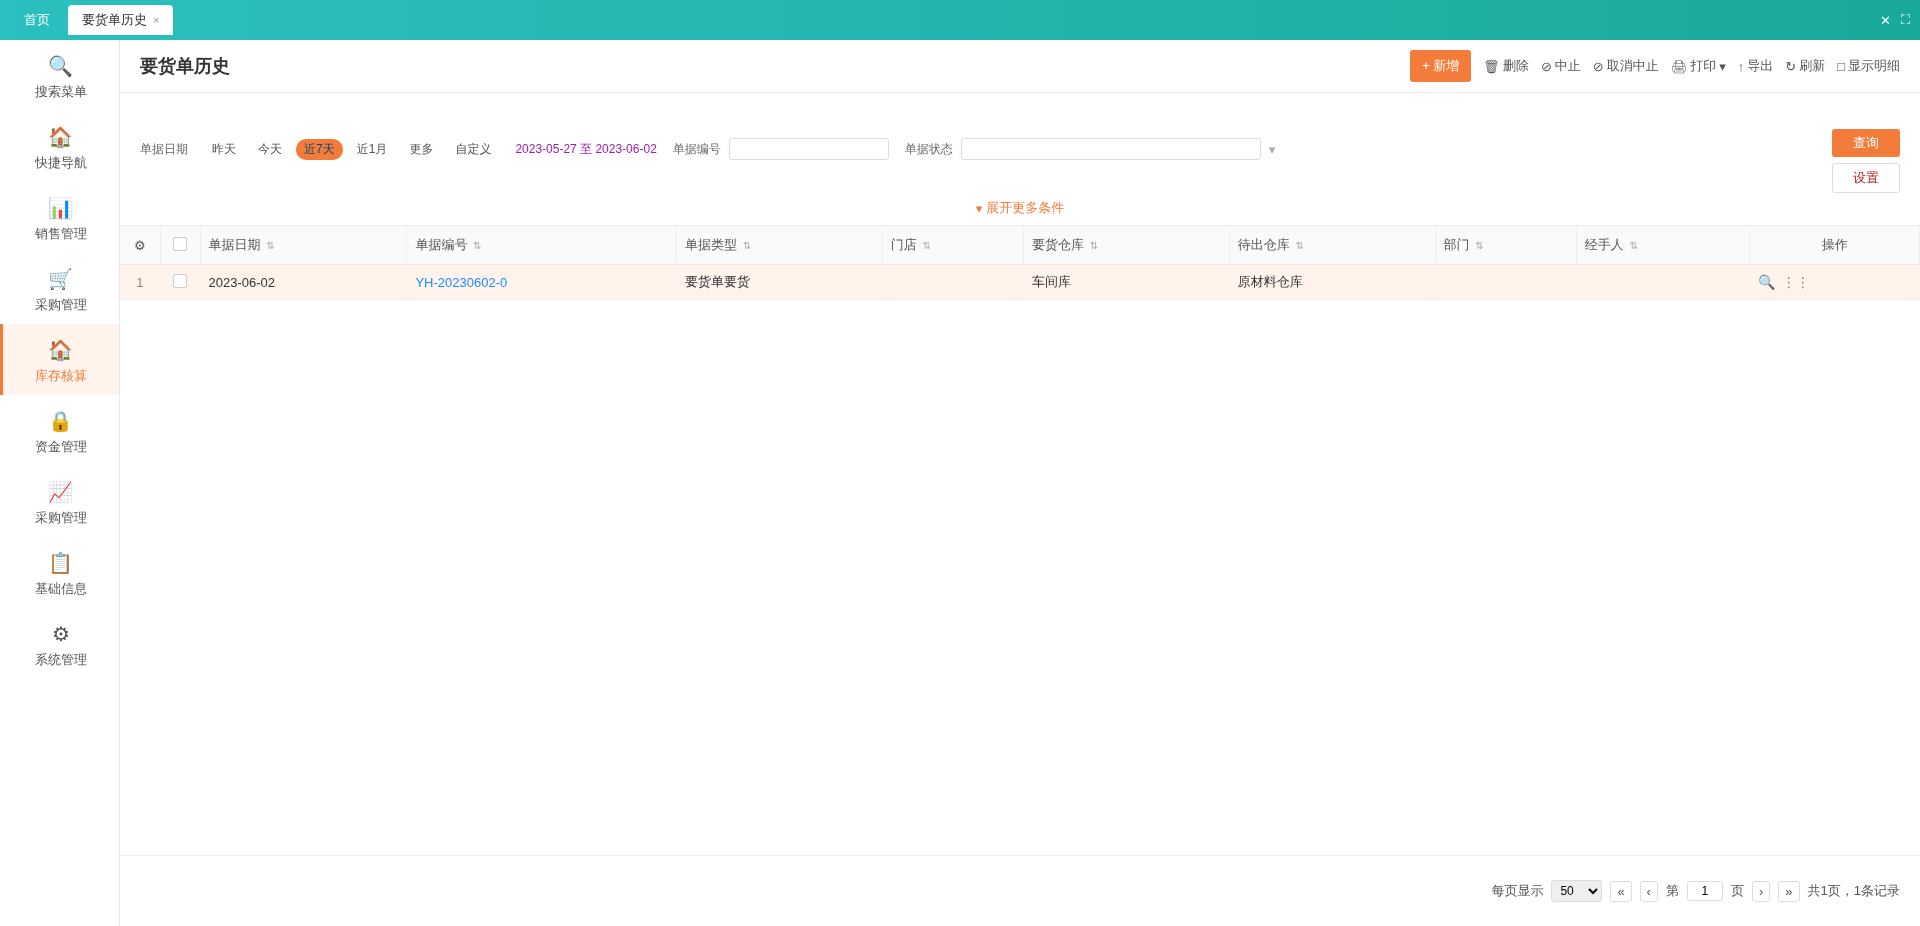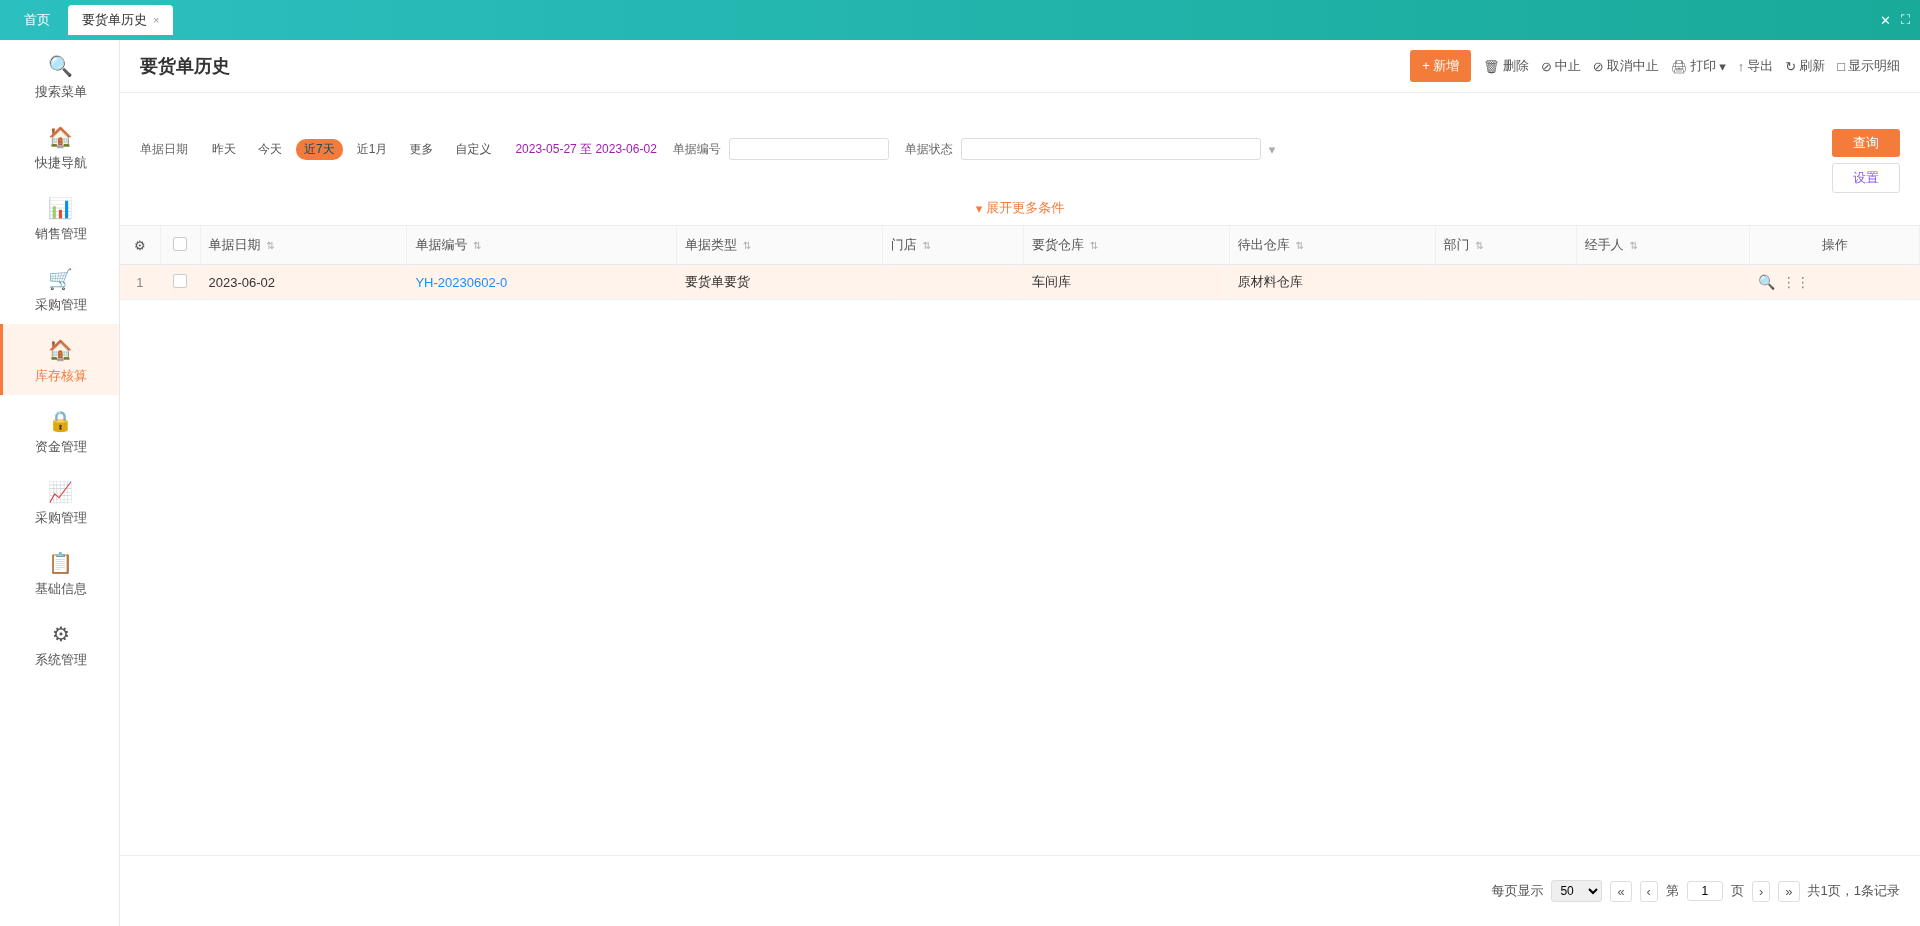--- a/index.html
+++ b/index.html
@@ -206,21 +206,21 @@
       background: #f47c3a;
       color: #fff;
       border: none;
       padding: 5px 20px;
       border-radius: 3px;
       cursor: pointer;
       font-size: 13px;
     }
     .settings-btn {
       background: #fff;
-      color: #8b5cf6;
+      color: #b91c1c;
       border: 1px solid #ddd;
       padding: 5px 20px;
       border-radius: 3px;
       cursor: pointer;
       font-size: 13px;
     }
 
     
     .table-container {
       flex: 1;

